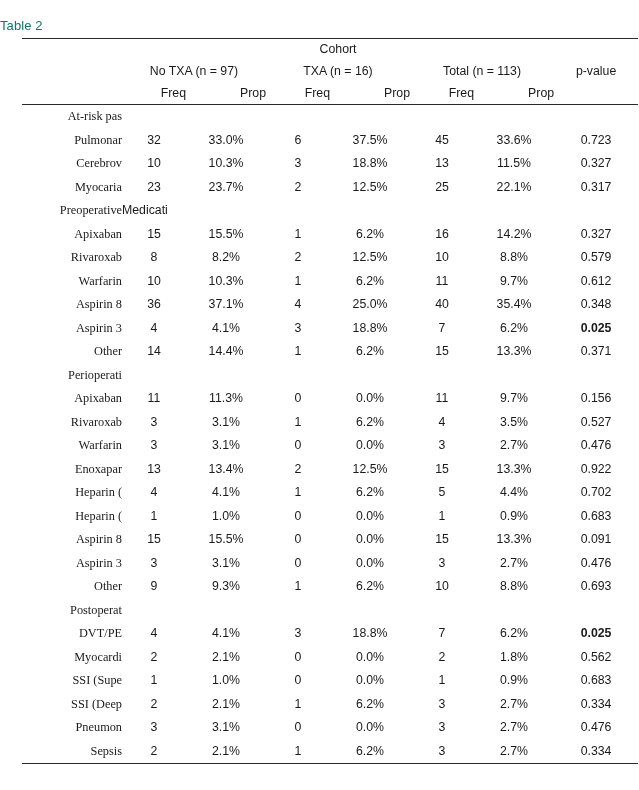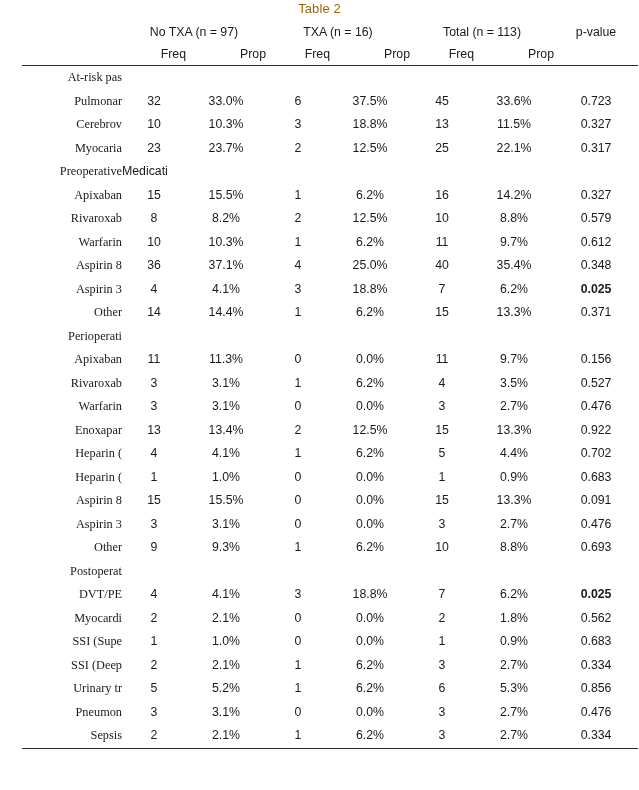--- a/index.html
+++ b/index.html
@@ -16,24 +16,23 @@
   }
 
   .table-wrap {
     position: relative;
     width: 639px;
     height: 790px;
     box-sizing: border-box;
   }
 
   .table-title {
-    text-align: center;
     font-size: 13px;
-    color: #a16207;
-    padding-top: 1px;
+    color: #0f766e;
+    padding-top: 18px;
     padding-bottom: 5px;
     letter-spacing: 0.1px;
   }
 
   table.stats {
     border-collapse: collapse;
     width: 596px;
     margin-left: 22px;
     table-layout: fixed;
     font-size: 12.3px;
@@ -136,20 +135,25 @@
       <col class="c-freq">
       <col class="c-prop">
       <col class="c-freq">
       <col class="c-prop">
       <col class="c-freq">
       <col class="c-prop">
       <col class="c-pval">
     </colgroup>
 
     <thead>
+      <tr class="rule-top h-cohort">
+        <th class="blank-cell"></th>
+        <th colspan="6">Cohort</th>
+        <th class="blank-cell"></th>
+      </tr>
       <tr class="h-group">
         <th class="blank-cell"></th>
         <th colspan="2">No TXA (n = 97)</th>
         <th colspan="2">TXA (n = 16)</th>
         <th colspan="2">Total (n = 113)</th>
         <th class="pval-head">p-value</th>
       </tr>
       <tr class="h-sub">
         <th class="blank-cell"></th>
         <th>Freq</th>
@@ -417,30 +421,20 @@
           <td class="label lvl-1">SSI (Deep</td>
           <td class="num">2</td>
           <td class="prop">2.1%</td>
           <td class="num">1</td>
           <td class="prop">6.2%</td>
           <td class="num">3</td>
           <td class="prop">2.7%</td>
           <td class="pval">0.334</td>
         </tr>
         <tr>
-          <td class="label lvl-1">Urinary tr</td>
-          <td class="num">5</td>
-          <td class="prop">5.2%</td>
-          <td class="num">1</td>
-          <td class="prop">6.2%</td>
-          <td class="num">6</td>
-          <td class="prop">5.3%</td>
-          <td class="pval">0.856</td>
-        </tr>
-        <tr>
           <td class="label lvl-1">Pneumon</td>
           <td class="num">3</td>
           <td class="prop">3.1%</td>
           <td class="num">0</td>
           <td class="prop">0.0%</td>
           <td class="num">3</td>
           <td class="prop">2.7%</td>
           <td class="pval">0.476</td>
         </tr>
         <tr>

